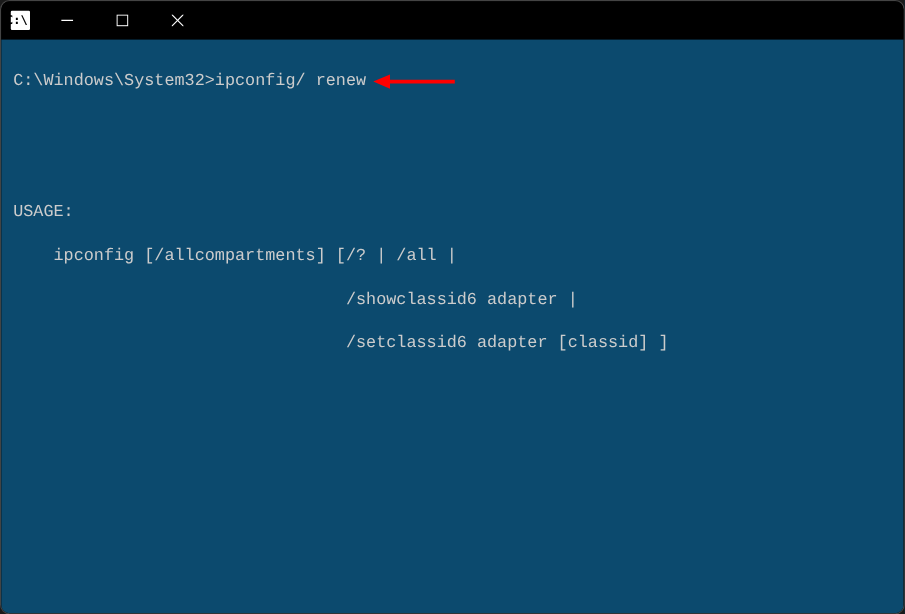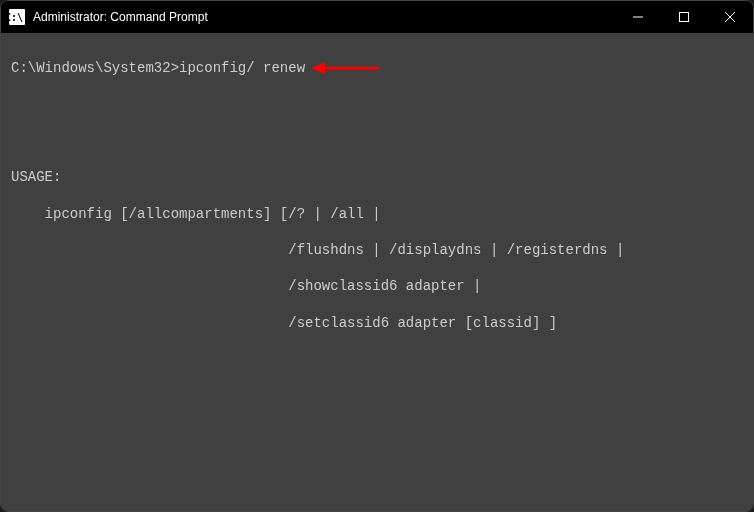--- a/index.html
+++ b/index.html
@@ -50,21 +50,21 @@
     .win-btn {
       width: 46px;
       height: 100%;
       display: flex;
       align-items: center;
       justify-content: center;
       color: #fff;
     }
     .terminal {
       flex: 1;
-      background: #404040;
+      background: #0c4a6e;
       color: #ccc;
       font-size: 14px;
       line-height: 1.3;
       padding: 8px 10px;
       white-space: pre;
       font-family: Consolas, 'Courier New', monospace;
       overflow: hidden;
       position: relative;
     }
     .prompt-line { position: relative; }
@@ -77,21 +77,20 @@
     }
     .arrow svg { display: block; }
     .hl { color: #ccc; }
   </style>
 </head>
 <body>
 
 <div class="window">
   <div class="titlebar">
     <span class="titlebar-icon">C:\.</span>
-    <span class="titlebar-title">Administrator: Command Prompt</span>
     <div class="win-controls">
       <div class="win-btn">
         <svg width="10" height="10" viewBox="0 0 10 10">
             <line x1="0" y1="5" x2="10" y2="5" stroke="#fff" stroke-width="1"></line>
           </svg>
       </div>
       <div class="win-btn">
         <svg width="10" height="10" viewBox="0 0 10 10">
             <rect x="0.5" y="0.5" width="9" height="9" fill="none" stroke="#fff" stroke-width="1"></rect>
           </svg>
@@ -107,21 +106,20 @@
 
   <div class="terminal">
 <div class="prompt-line"><span>C:\Windows\System32&gt;</span><span class="hl">ipconfig/ renew</span><span class="arrow"><svg width="70" height="22" viewBox="0 0 70 22">
             <line x1="68" y1="11" x2="10" y2="11" stroke="#ff0000" stroke-width="3"></line>
             <polygon points="0,11 14,5 14,17" fill="#ff0000"></polygon>
           </svg></span></div>
 <div>&nbsp;</div>
 <div>&nbsp;</div>
 <div>USAGE:</div>
 <div>    ipconfig [/allcompartments] [/? | /all |</div>
-<div>                                 /flushdns | /displaydns | /registerdns |</div>
 <div>                                 /showclassid6 adapter |</div>
 <div>                                 /setclassid6 adapter [classid] ]</div>
 
 
 
 
 
 
 
   </div>

